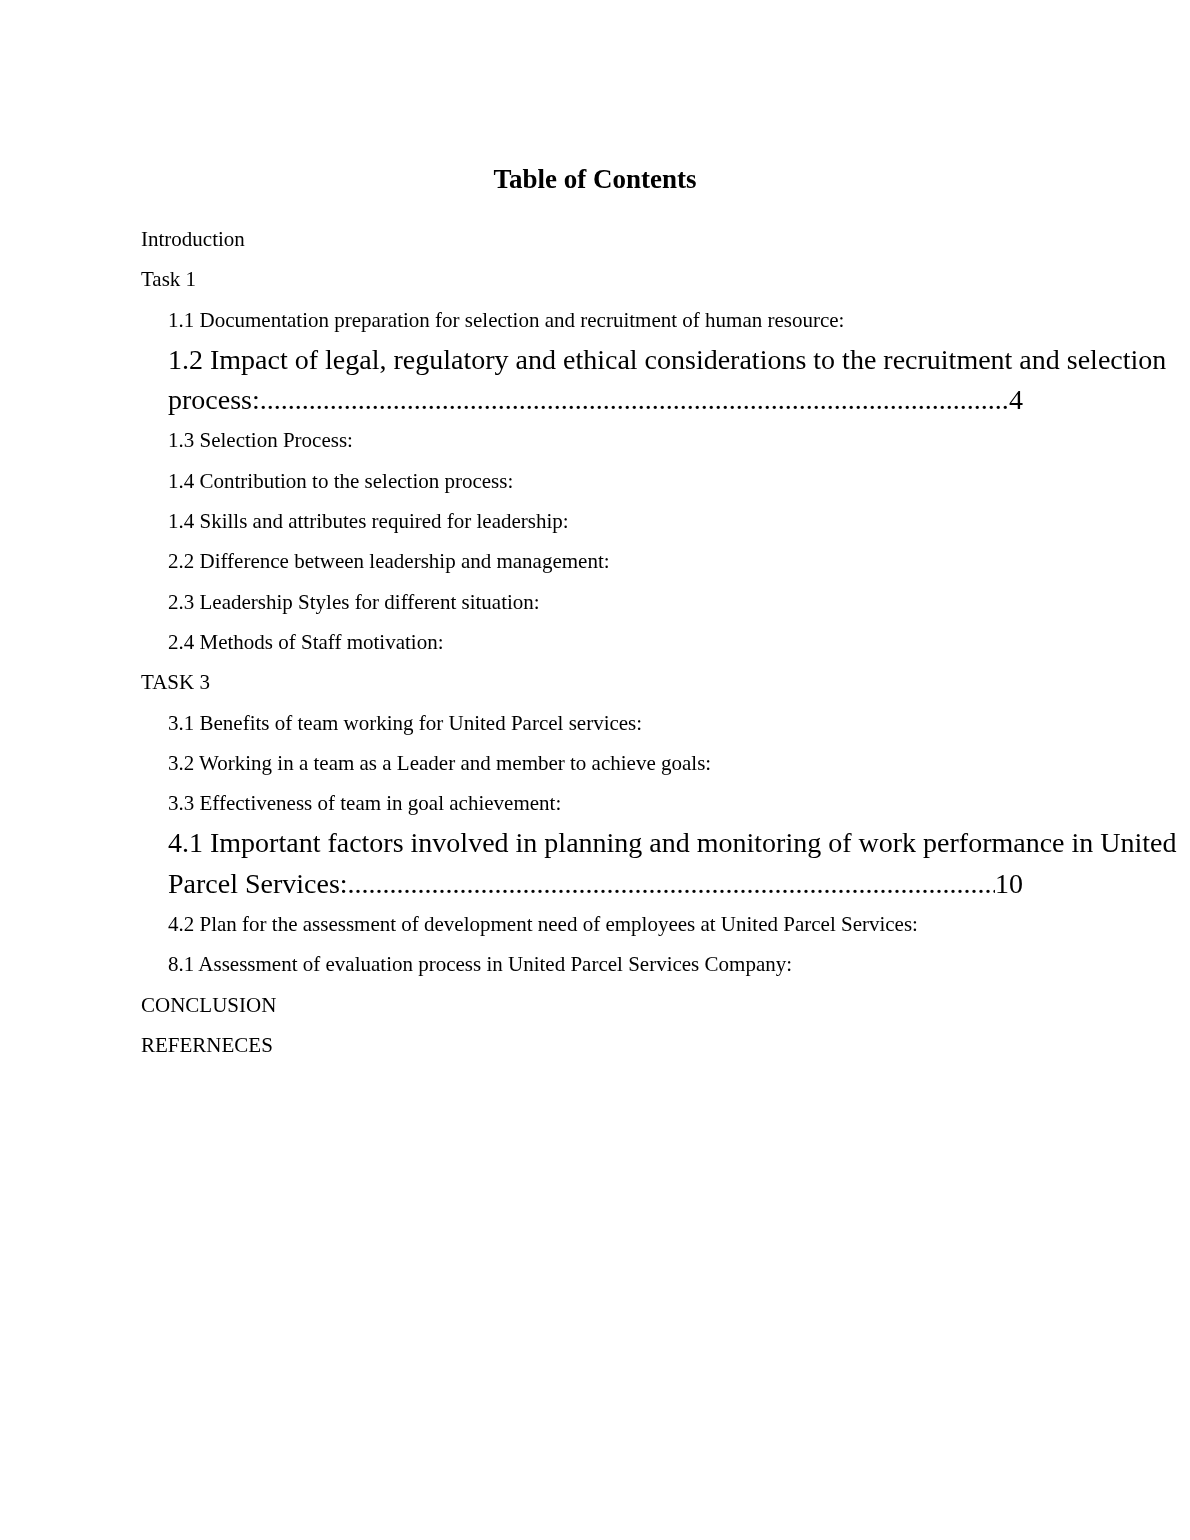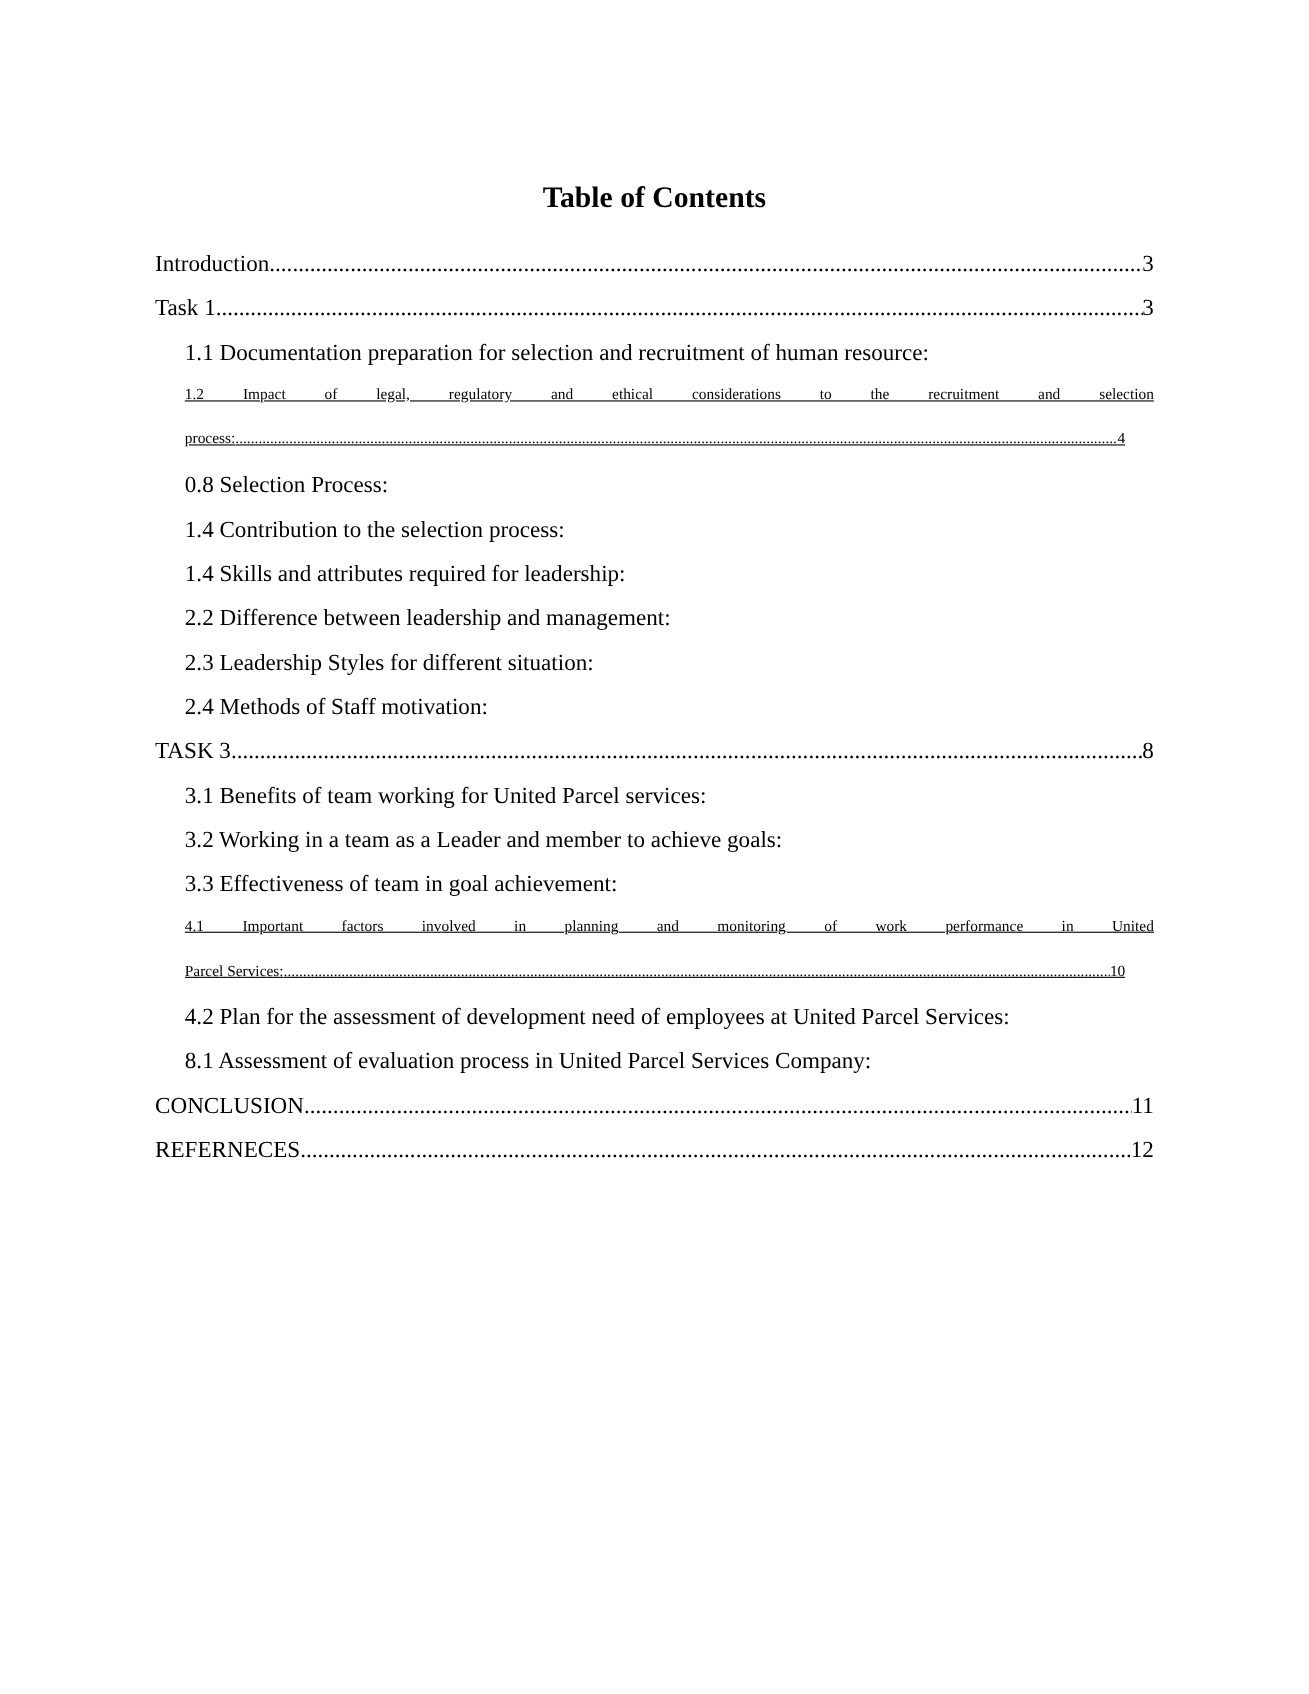--- a/index.html
+++ b/index.html
@@ -47,42 +47,42 @@
     white-space: nowrap;
     overflow: hidden;
   }
   .entry.level-2 {
     margin-left: 27px;
     width: 855px;
     flex-direction: column;
   }
   .entry.level-1 {
     width: 908px;
+    flex-direction: column;
   }
   .entry .label {
     flex: 0 0 auto;
   }
   .entry .leader {
     flex: 1 1 auto;
     overflow: hidden;
     white-space: nowrap;
     letter-spacing: 0px;
   }
   .entry .leader::before {
     content: "........................................................................................................................................................................................................................................";
   }
   .entry .page-num {
     flex: 0 0 auto;
   }
   .wrapped {
     margin-left: 27px;
     width: 881px;
-    font-size: 14px;
+    font-size: 28px;
     line-height: 40.3px;
-    text-decoration: underline;
   }
   .wrapped .first-line {
     display: block;
     text-align: justify;
     text-align-last: justify;
     height: 40.3px;
     white-space: nowrap;
   }
   .wrapped .second-line {
     display: flex;
@@ -132,21 +132,21 @@
     <div class="wrapped">
       <span class="first-line">1.2 Impact of legal, regulatory and ethical considerations to the recruitment and selection</span>
       <div class="second-line">
         <span class="label">process:</span>
         <span class="leader"></span>
         <span class="page-num">4</span>
       </div>
     </div>
 
     <div class="entry level-2">
-      <span class="label">0.8 Selection Process:</span>
+      <span class="label">1.3 Selection Process:</span>
       <span class="leader"></span>
       <span class="page-num">4</span>
     </div>
 
     <div class="entry level-2">
       <span class="label">1.4 Contribution to the selection process:</span>
       <span class="leader"></span>
       <span class="page-num">5</span>
     </div>
 

